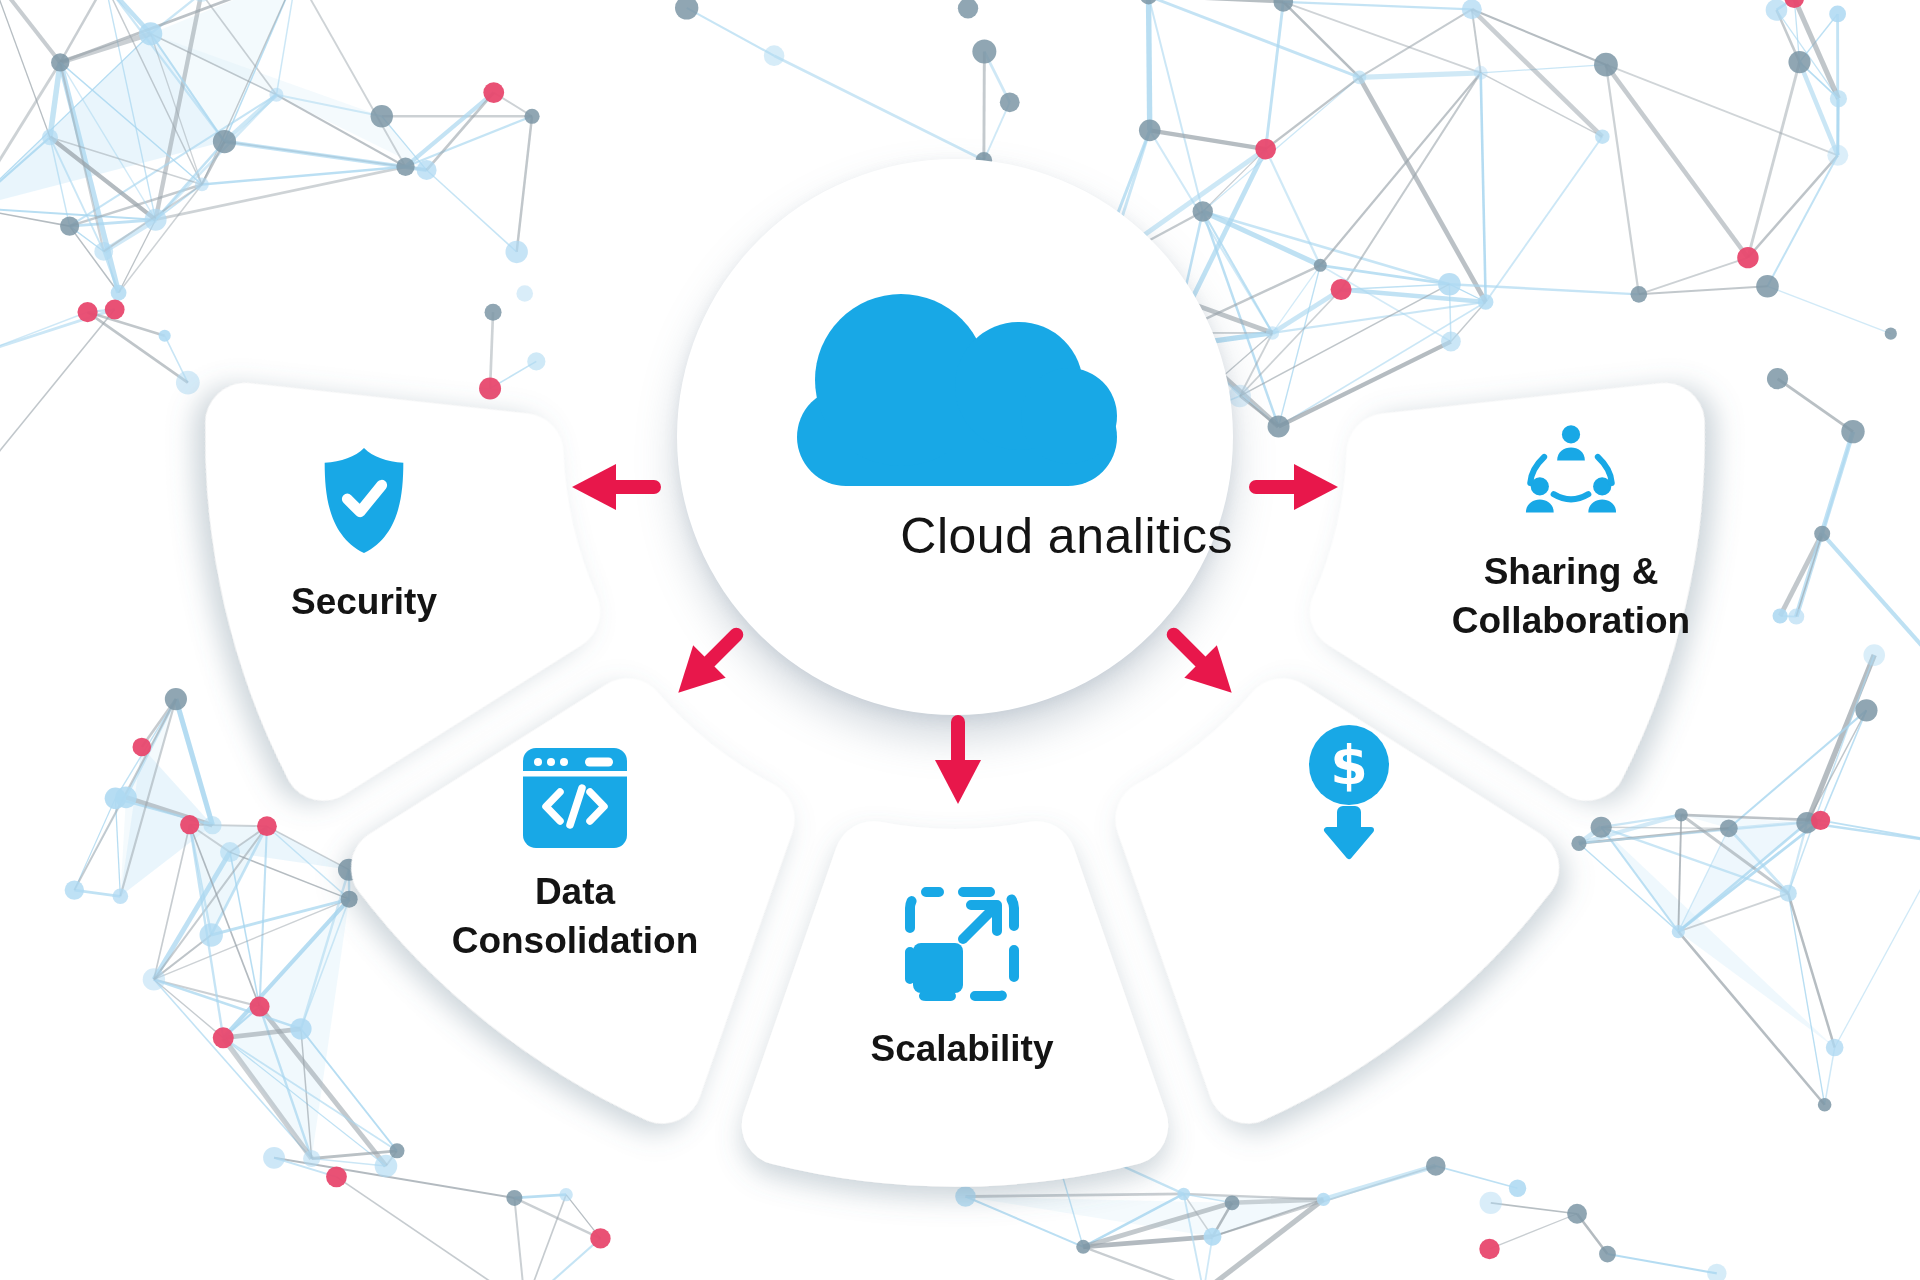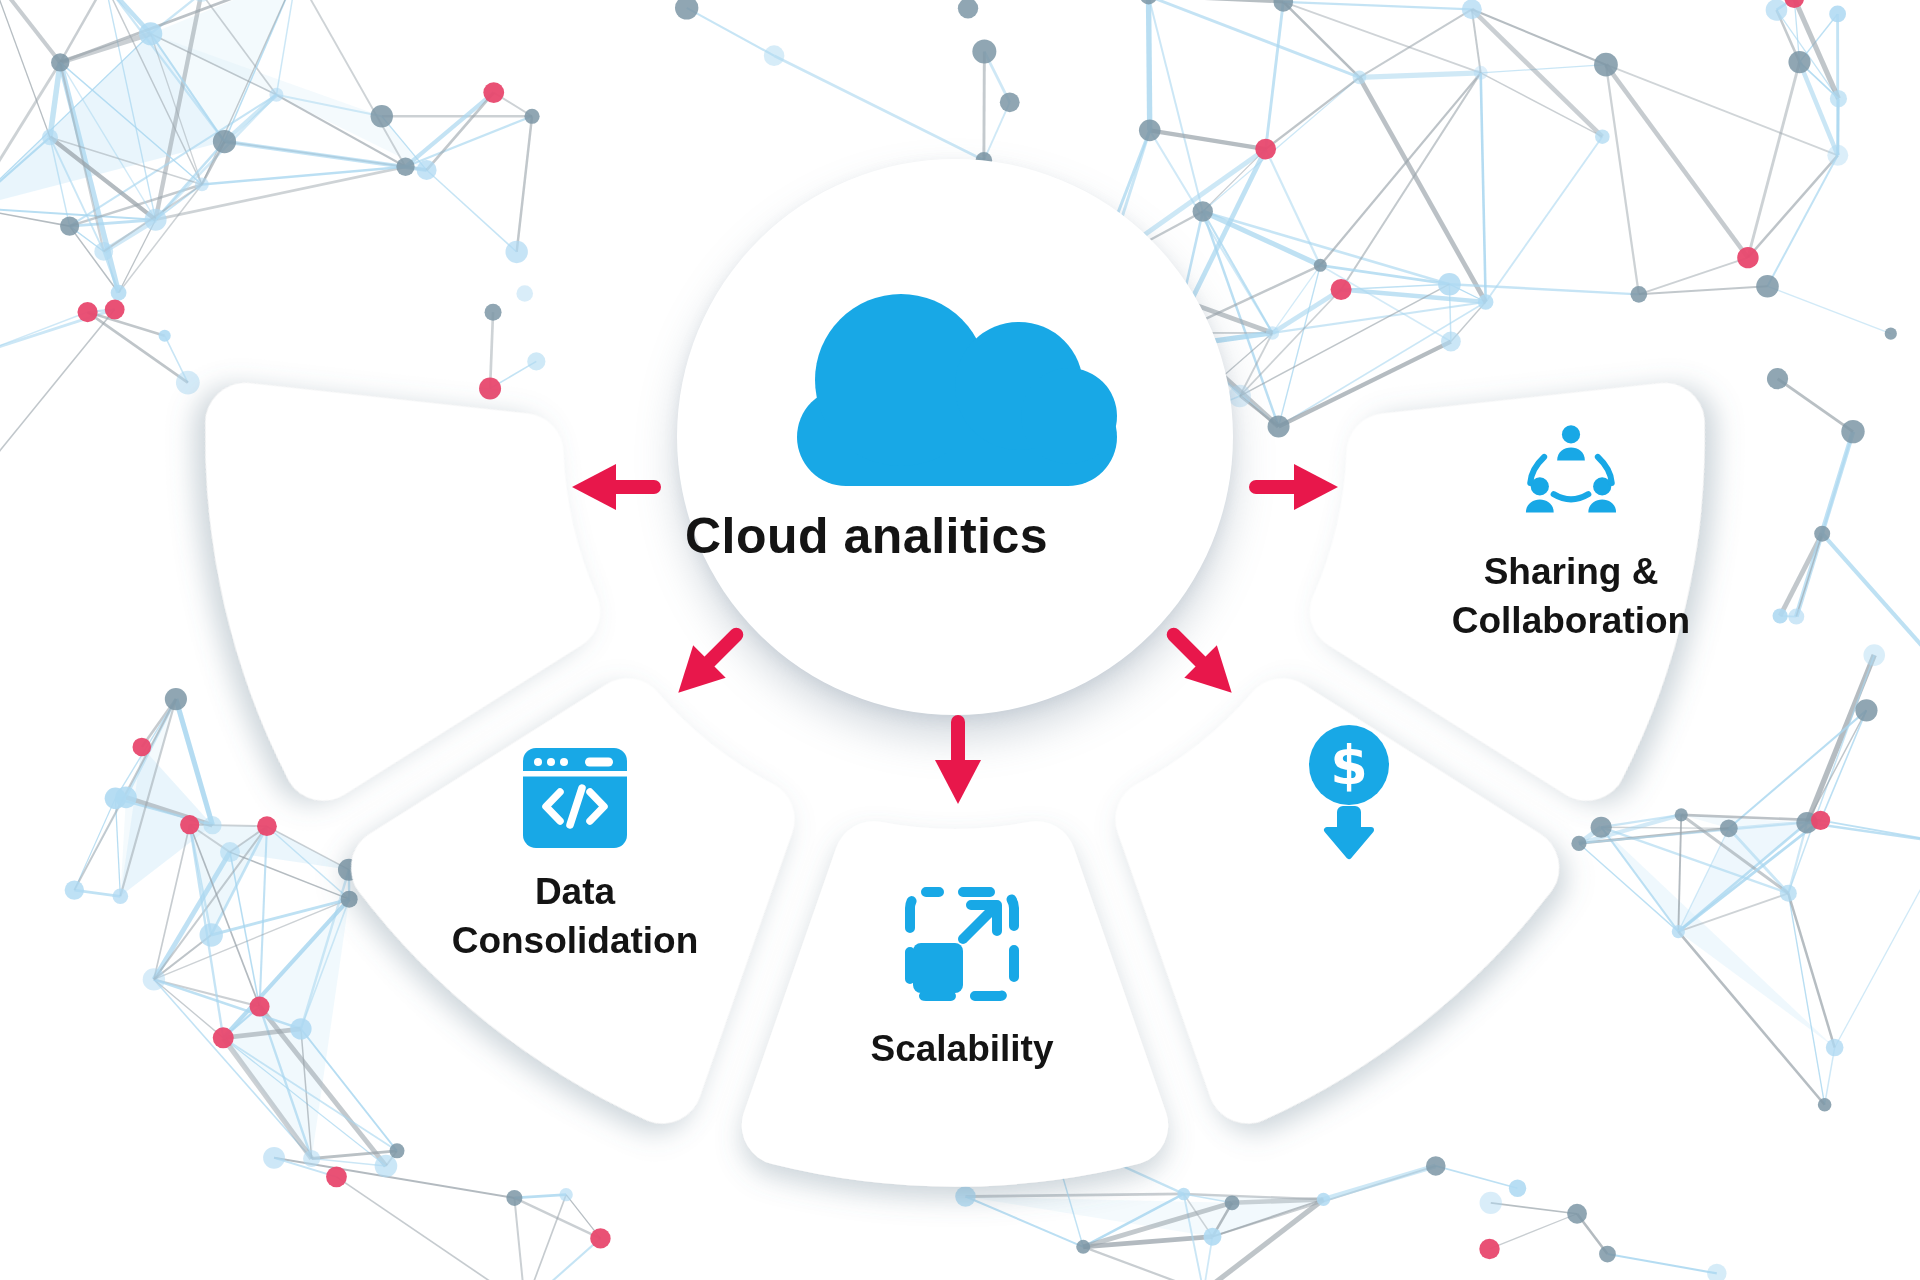--- a/index.html
+++ b/index.html
@@ -9,22 +9,22 @@
   .layer{position:absolute;left:0;top:0;width:1920px;height:1280px;}
 
   
   .center-circle{
     position:absolute;left:677px;top:159px;width:556px;height:556px;
     background:#fff;border-radius:50%;
     box-shadow:0 22px 42px rgba(93,116,136,.28),0 5px 14px rgba(93,116,136,.12);
   }
   .cloud-box{position:absolute;left:120px;top:127px;width:320px;height:200px;color:var(--accent);}
   .diagram-title{
-    position:absolute;left:8px;top:348px;width:556px;text-align:left;
-    font-size:50px;font-weight:bold;color:var(--ink);letter-spacing:.5px;
+    position:absolute;left:0;top:348px;width:556px;text-align:right;
+    font-size:50px;font-weight:normal;color:var(--ink);letter-spacing:.5px;
   }
 
   
   .petal{fill:#fff;stroke:#fff;stroke-width:80;stroke-linejoin:round;stroke-linecap:round;}
 
   
   .arrow .shaft{stroke:var(--arrow);stroke-width:14;stroke-linecap:round;fill:none;}
   .arrow .head{fill:var(--arrow);}
 
   
@@ -530,20 +530,29 @@
     <g class="arrow" transform="translate(1202 663) rotate(45)">
       <path class="shaft" d="M -40 0 L 6 0"></path>
         <path class="head" d="M -2 -23 L 42 0 L -2 23 Z"></path>
     </g>
     <g class="arrow" transform="translate(1296 487) rotate(0)">
       <path class="shaft" d="M -40 0 L 6 0"></path>
         <path class="head" d="M -2 -23 L 42 0 L -2 23 Z"></path>
     </g>
   </svg>
 
+  <div class="item" style="left:364px;top:442px;">
+    <span class="ico">
+      <svg viewBox="0 0 100 118" width="100" height="116">
+        <path fill="currentColor" d="M 50 6 C 59 15 73 20 90 21 C 90 59 84 96 50 113 C 16 96 10 59 10 21 C 27 20 41 15 50 6 Z"></path>
+        <path d="M 33 58 L 46 71 L 68 44" fill="none" stroke="#fff" stroke-width="11" stroke-linecap="round" stroke-linejoin="round"></path>
+      </svg>
+    </span>
+    <div class="label">Security</div>
+  </div>
 
   <div class="item" style="left:575px;top:748px;">
     <span class="ico">
       <svg viewBox="0 0 104 100" width="104" height="100">
         <rect x="0" y="0" width="104" height="100" rx="13" fill="currentColor"></rect>
         <g fill="#fff">
           <circle cx="15" cy="14" r="4"></circle>
             <circle cx="28" cy="14" r="4"></circle>
             <circle cx="41" cy="14" r="4"></circle>
           <rect x="62" y="9.5" width="28" height="9" rx="4.5"></rect>

